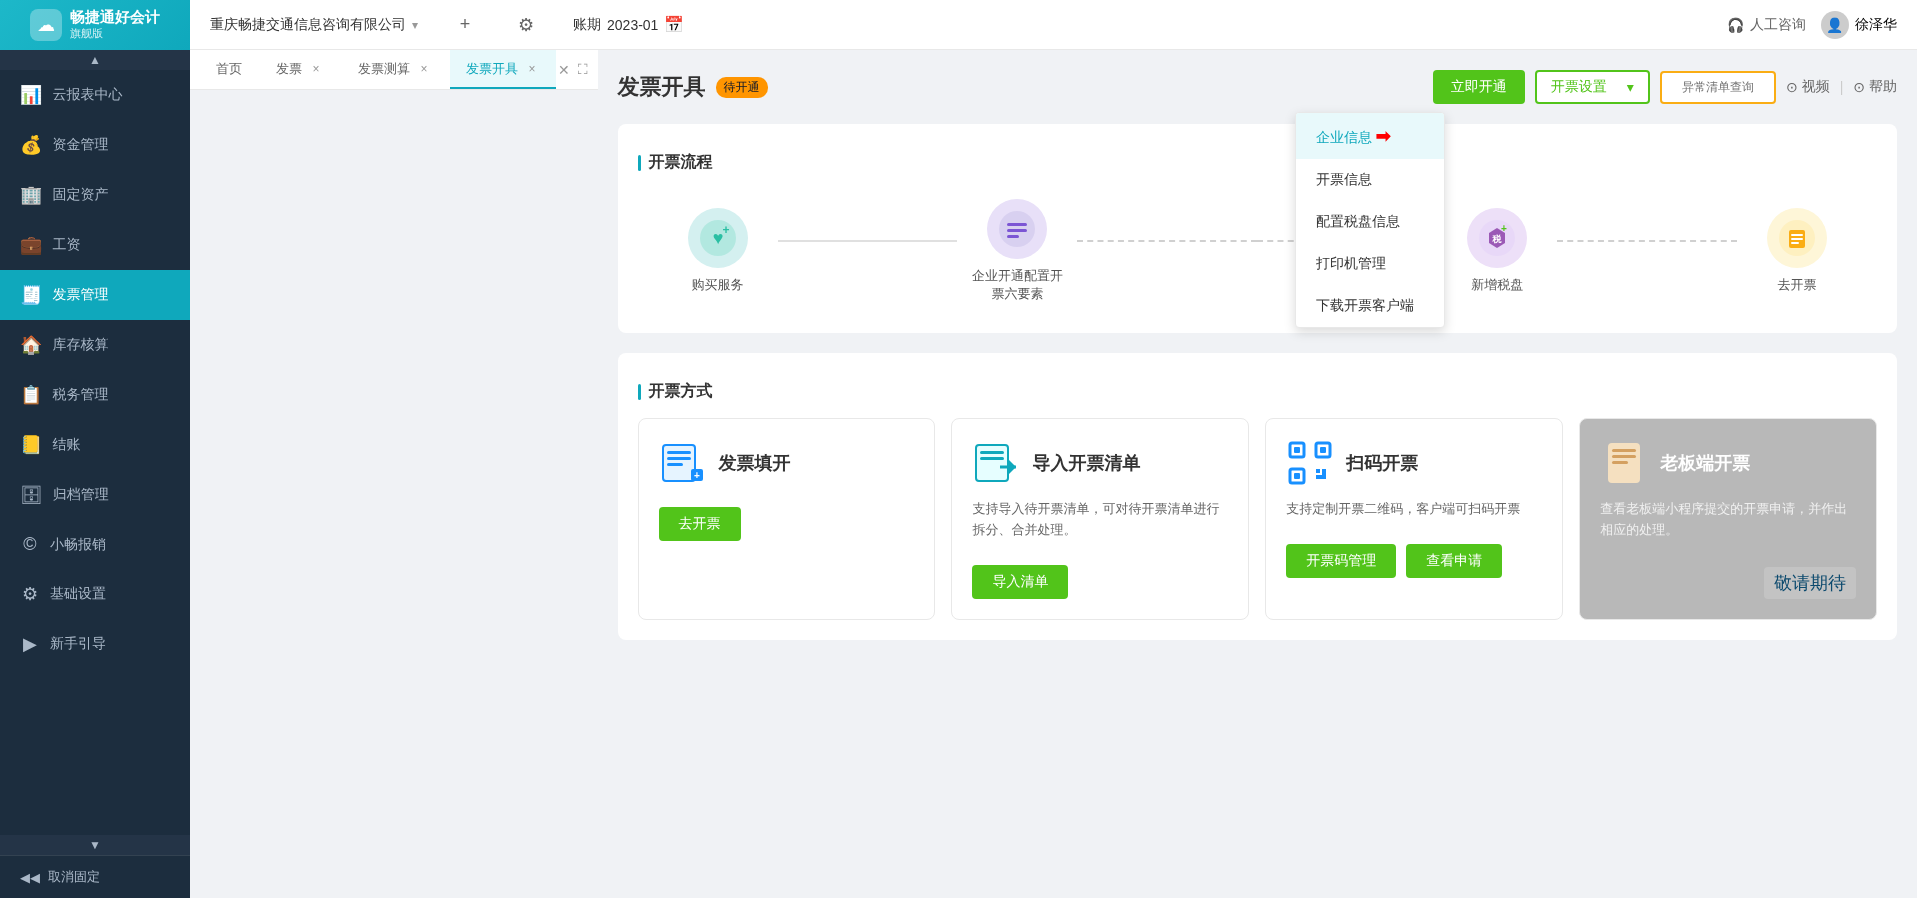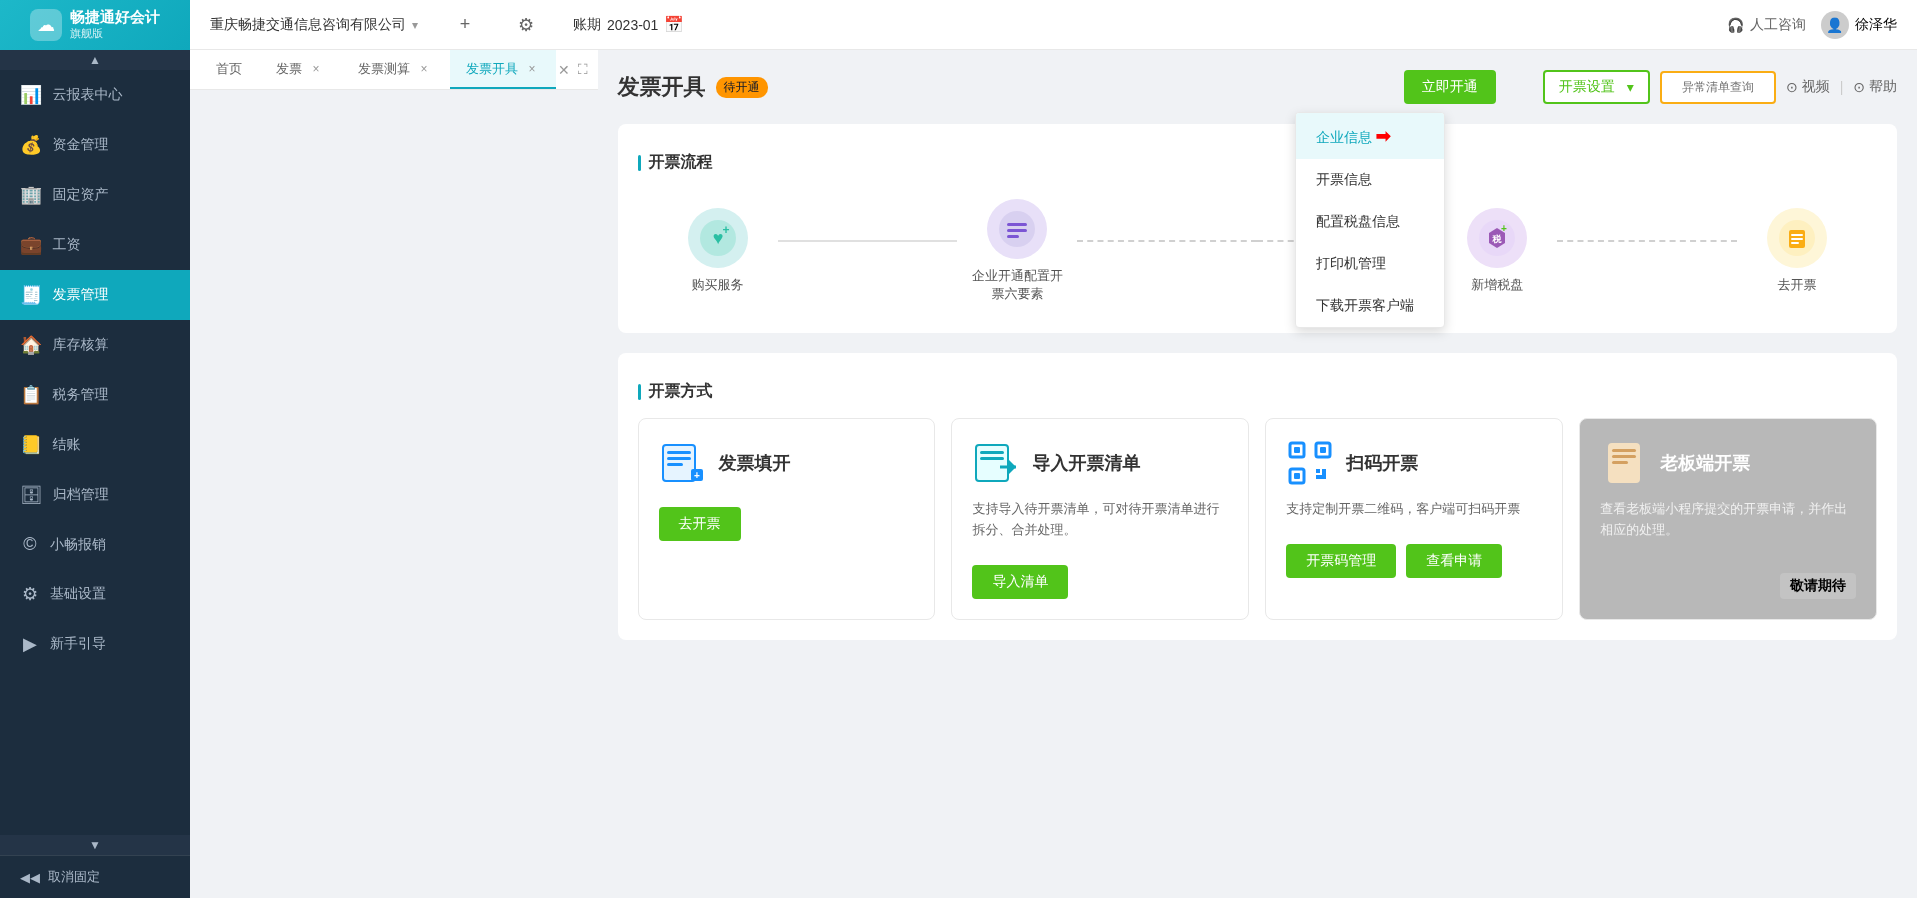--- a/index.html
+++ b/index.html
@@ -200,21 +200,21 @@
       font-weight: 500;
     }
     .btn-outline-green {
       background: white;
       color: #52c41a;
       border: 2px solid #52c41a;
       padding: 6px 14px;
       border-radius: 4px;
       cursor: pointer;
       font-size: 14px;
-      display: flex; align-items: center; gap: 12px; margin-left: 37px;
+      display: flex; align-items: center; gap: 20px;
     }
     .btn-outline-yellow {
       background: white;
       color: #737373;
       border: 2px solid #faad14;
       padding: 6px 20px;
       border-radius: 4px;
       cursor: pointer;
       font-size: 12px;
     }
@@ -643,19 +643,19 @@
                 <svg width="48" height="48" viewBox="0 0 48 48">
                   <rect x="8" y="4" width="32" height="40" rx="4" fill="#f5e0c0"></rect>
                   <rect x="12" y="10" width="24" height="3" rx="1.5" fill="#d4a060"></rect>
                   <rect x="12" y="16" width="24" height="3" rx="1.5" fill="#d4a060"></rect>
                   <rect x="12" y="22" width="16" height="3" rx="1.5" fill="#d4a060"></rect>
                 </svg>
               </div>
               <span class="method-title" style="color:#fff">老板端开票</span>
             </div>
             <div class="method-desc" style="color:#f0f0f0">查看老板端小程序提交的开票申请，并作出相应的处理。</div>
-            <div style="position:absolute; bottom:20px; right:20px; font-size:14px; font-weight:bold; color:#000000; background:rgba(200,200,200,0.7); padding:4px 10px; border-radius:4px">敬请期待</div>
+            <div style="position:absolute; bottom:20px; right:20px; font-size:18px; font-weight:normal; color:#0c4a6e; background:rgba(200,200,200,0.7); padding:4px 10px; border-radius:4px">敬请期待</div>
           </div>
         </div>
       </div>
     </div>
   </div>
 </div>
 
 </body></html>

